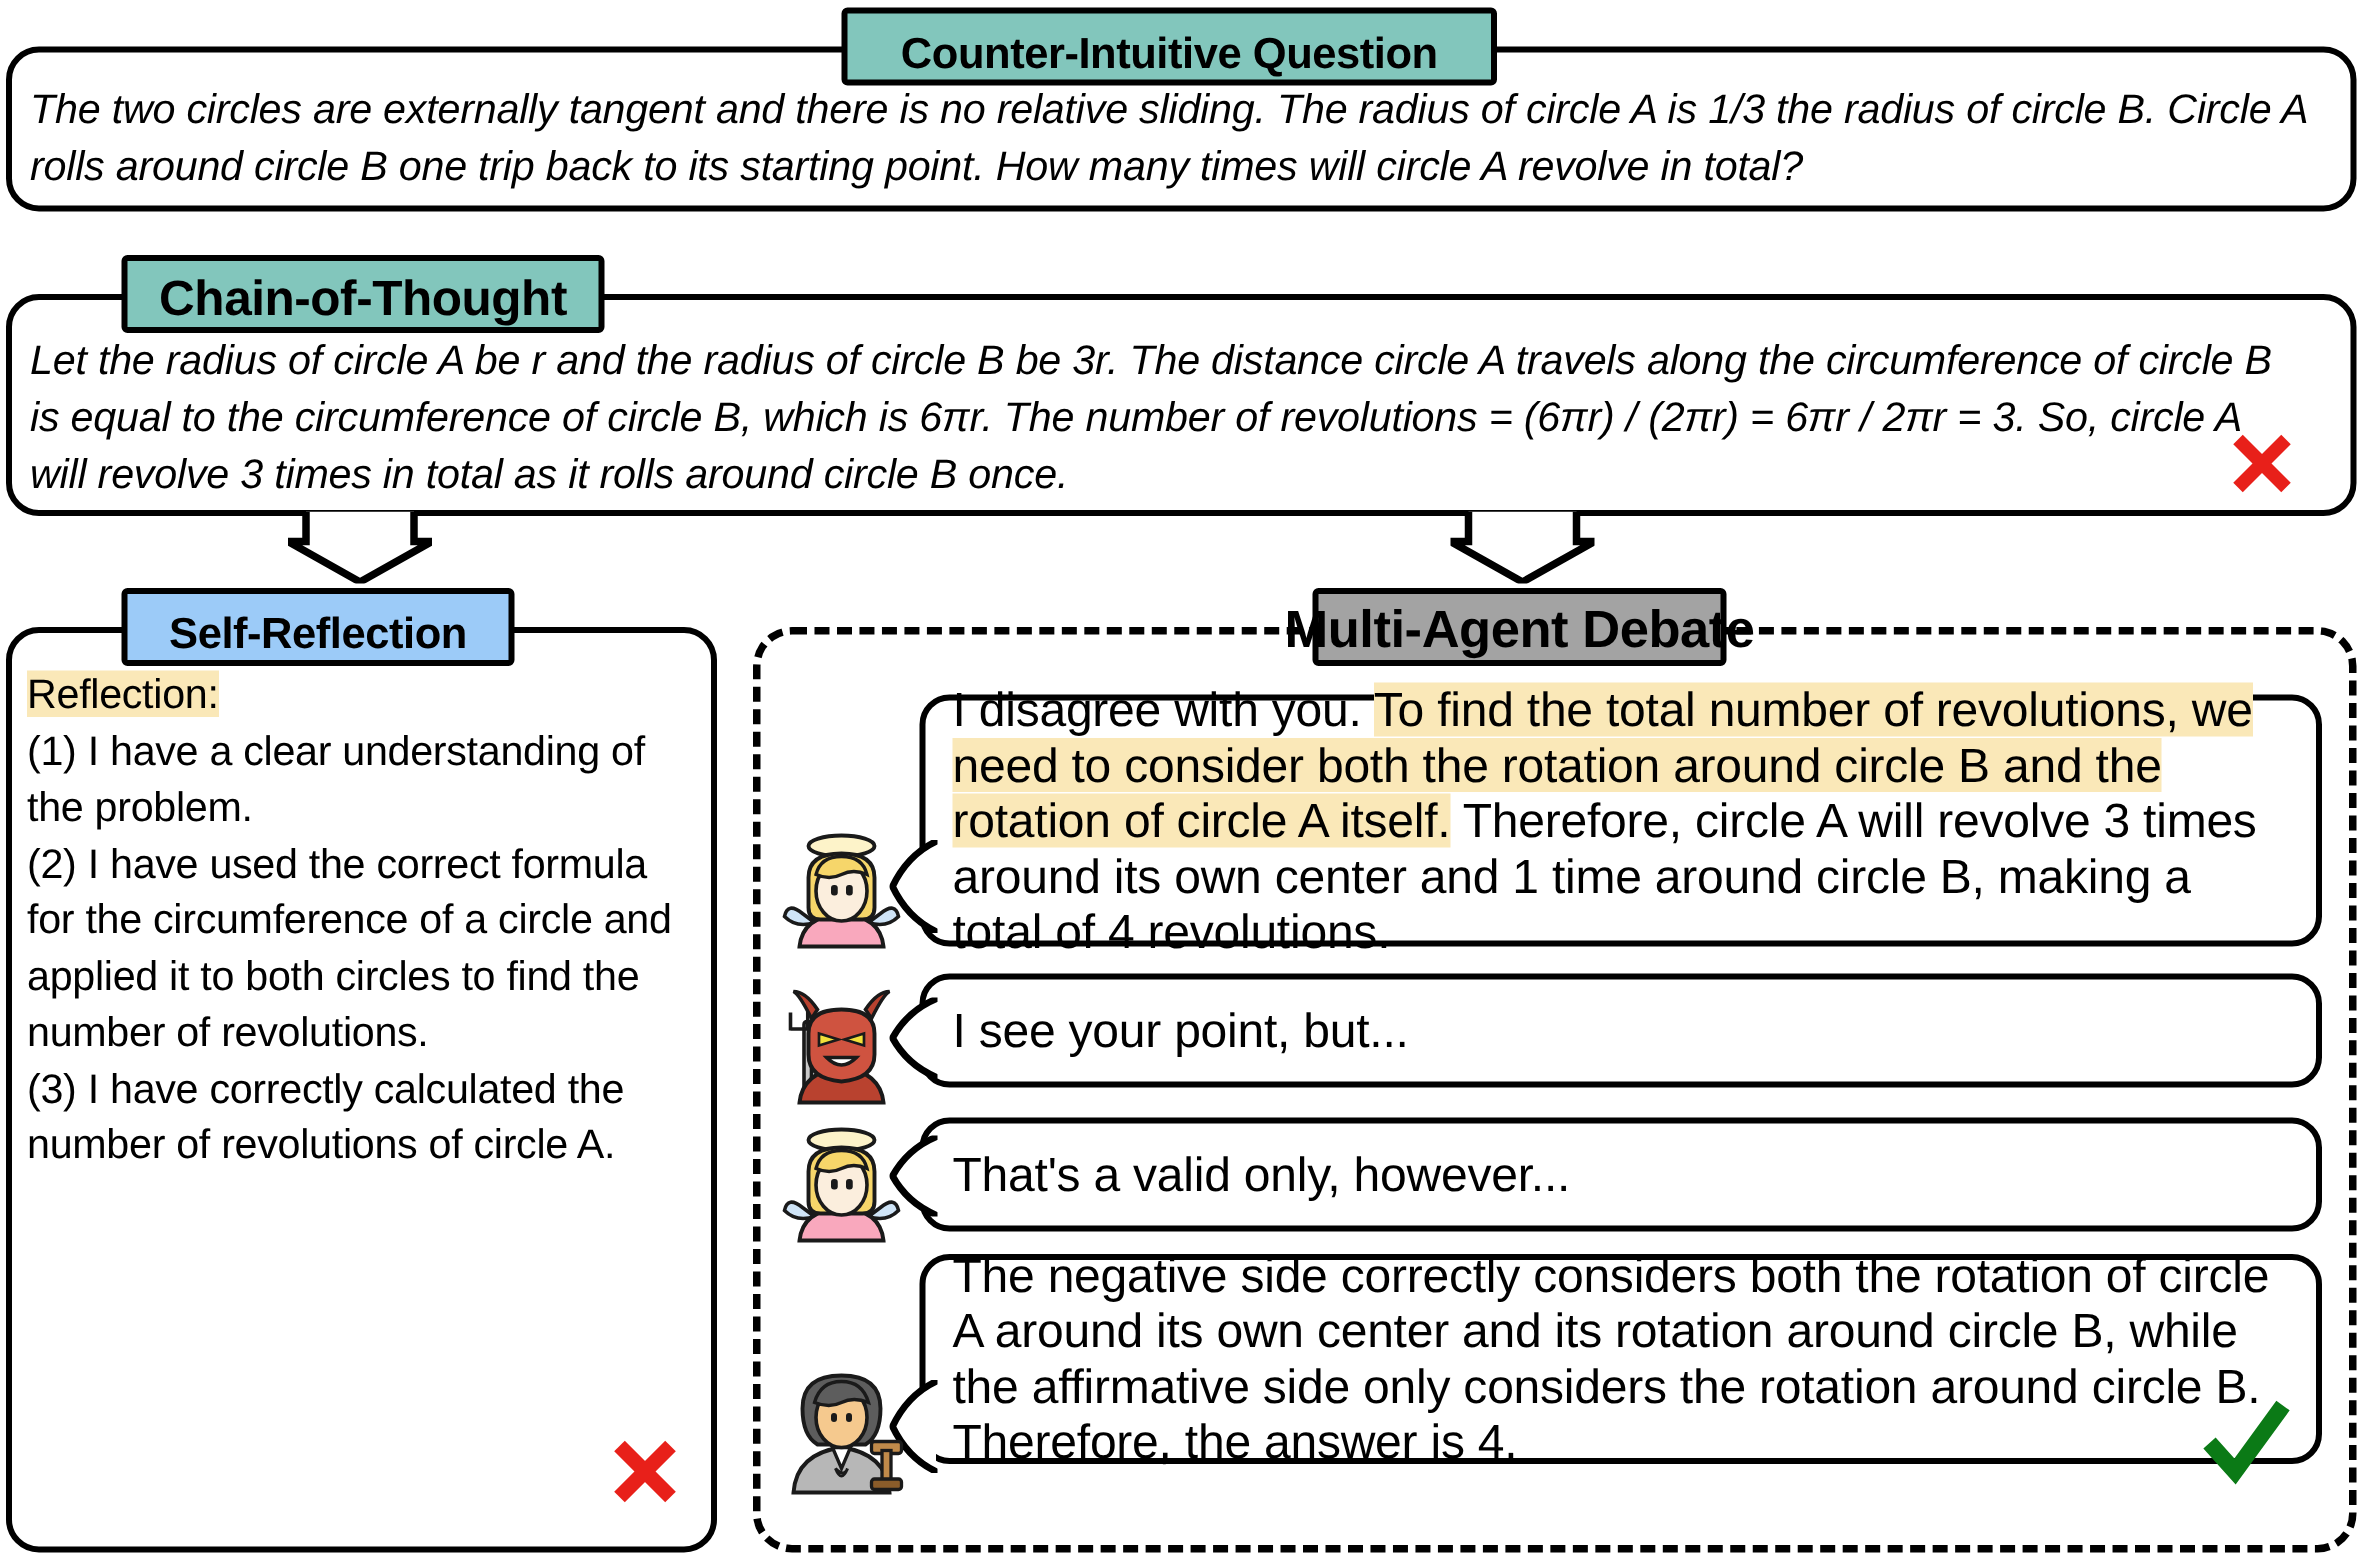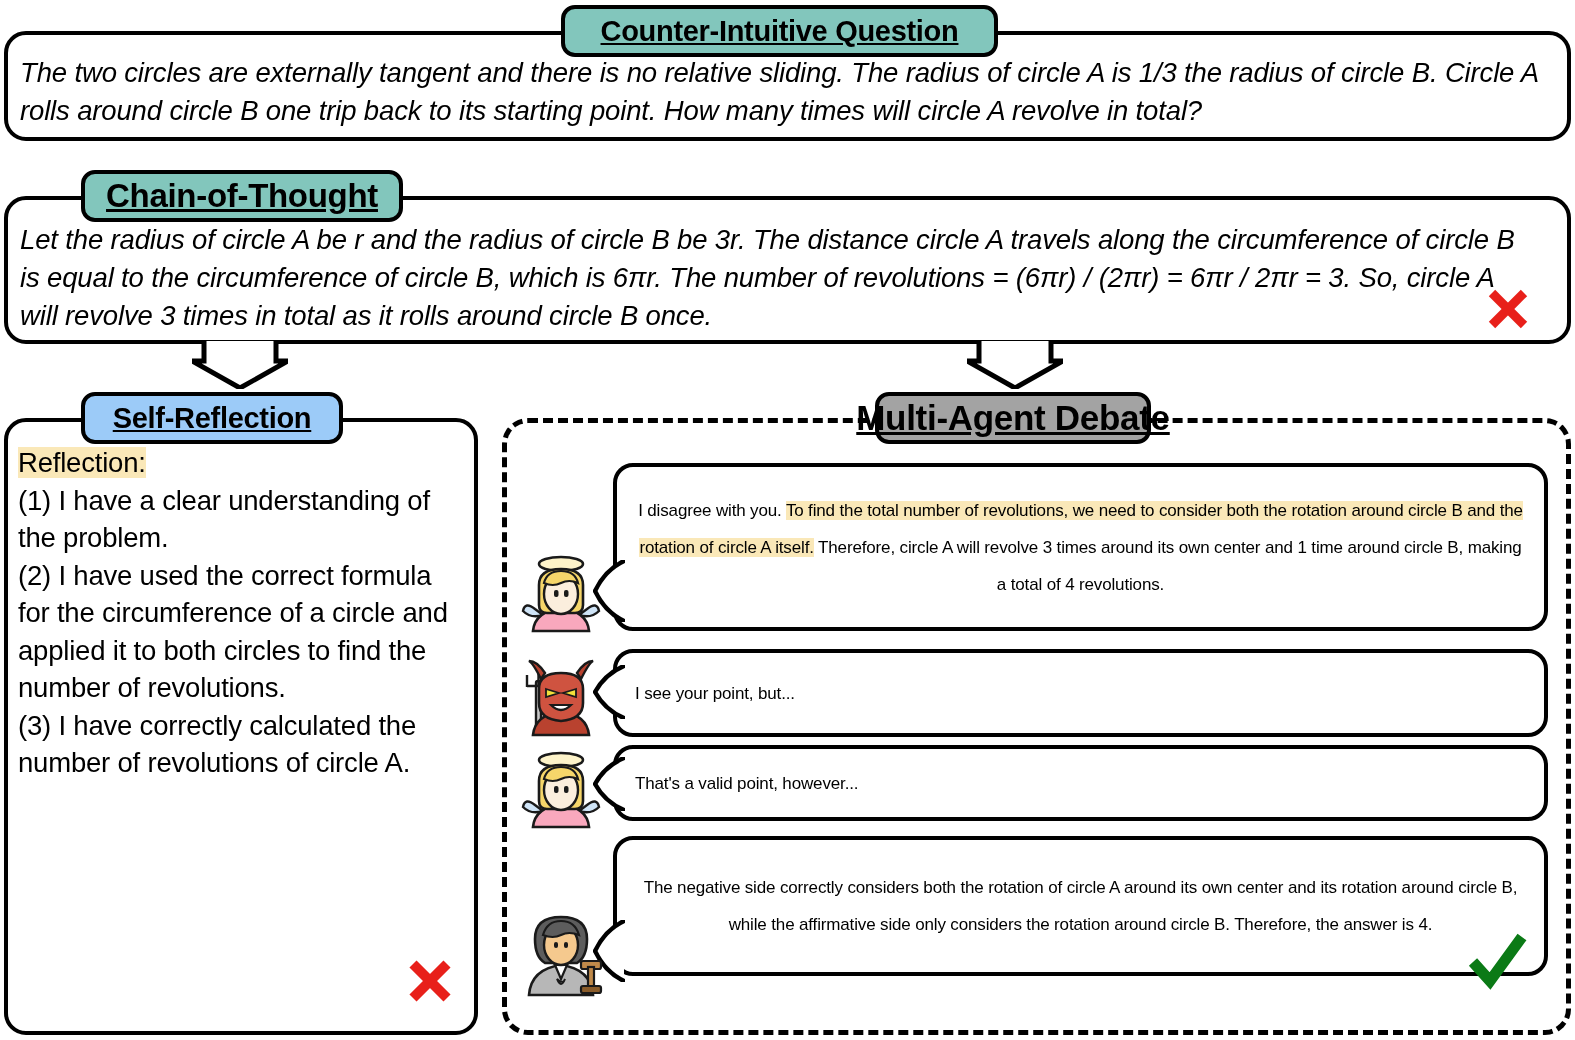--- a/index.html
+++ b/index.html
@@ -27,30 +27,29 @@
   .panel-dashed {
     border-style: dashed;
     border-width: 5px;
     border-radius: 26px;
   }
 
   
   .badge {
     position: absolute;
     border: 4px solid #000000;
-    border-radius: 14px;
+    border-radius: 4px;
     font-weight: bold;
     display: flex;
-    align-items: center;
+    align-items: flex-end;
     justify-content: center;
     box-sizing: border-box;
     z-index: 5;
     white-space: nowrap;
     letter-spacing: -0.3px;
-    text-decoration: underline;
   }
 
   
   .bodytext {
     font-size: 27.5px;
     line-height: 38px;
     letter-spacing: -0.15px;
     font-style: italic;
   }
   .hl { background: #fae8b8; margin-top: 48px; }
@@ -65,25 +64,24 @@
   .bubble {
     position: absolute;
     border: 4px solid #000000;
     border-radius: 20px;
     background: #ffffff;
     box-sizing: border-box;
     display: flex;
     align-items: center;
   }
   .bubble-inner {
-    font-size: 17px;
+    font-size: 32px;
     line-height: 37px;
     padding: 0 18px;
     letter-spacing: -0.15px;
-    text-align: center;
   }
   .tail {
     position: absolute;
     z-index: 6;
   }
   .avatar {
     position: absolute;
     z-index: 7;
   }
 
@@ -193,21 +191,21 @@
     <path d="M27 36 L40 40 L27 44 Z" fill="#f2e03a" stroke="#1a1a1a" stroke-width="1.8"></path>
     <path d="M57 36 L44 40 L57 44 Z" fill="#f2e03a" stroke="#1a1a1a" stroke-width="1.8"></path>
     <path d="M32 52 Q42 62 52 52 Z" fill="#ffffff" stroke="#1a1a1a" stroke-width="2.2"></path>
   </svg>
 </div>
 <div class="tail" style="left:593px; top:665px; width:32px; height:54px;">
   <svg width="32" height="54" viewBox="0 0 32 54" aria-hidden="true">
     <path d="M31 1 Q12 9 2 27 Q12 45 31 53" fill="#ffffff" stroke="#000000" stroke-width="4.5" stroke-linejoin="round" stroke-linecap="round"></path>
   </svg>
 </div>
-<div class="bubble" style="left:613px; top:649px; width:935px; height:88px;">
+<div class="bubble" style="left:613px; top:649px; width:935px; height:76px;">
   <div class="bubble-inner">I see your point, but...</div>
 </div>
 
 <div class="avatar" style="left:519px; top:745px; width:84px; height:84px;">
   <svg width="84" height="84" viewBox="0 0 84 84" aria-hidden="true">
     <ellipse cx="42" cy="15" rx="22" ry="7" fill="#fdf3c9" stroke="#1a1a1a" stroke-width="2.6"></ellipse>
     <path d="M16 60 Q6 52 4 62 Q12 70 24 66 Z" fill="#cfe4f7" stroke="#1a1a1a" stroke-width="2.4"></path>
     <path d="M68 60 Q78 52 80 62 Q72 70 60 66 Z" fill="#cfe4f7" stroke="#1a1a1a" stroke-width="2.4"></path>
     <path d="M14 82 Q16 62 42 60 Q68 62 70 82 Z" fill="#f9a8bd" stroke="#1a1a1a" stroke-width="2.6"></path>
     <path d="M20 36 Q20 20 42 20 Q64 20 64 36 L64 56 Q64 64 56 64 L28 64 Q20 64 20 56 Z" fill="#f6d66a" stroke="#1a1a1a" stroke-width="2.6"></path>
@@ -216,21 +214,21 @@
     <rect x="35" y="41" width="4.5" height="7" rx="2" fill="#1a1a1a"></rect>
     <rect x="45" y="41" width="4.5" height="7" rx="2" fill="#1a1a1a"></rect>
   </svg>
 </div>
 <div class="tail" style="left:593px; top:757px; width:32px; height:54px;">
   <svg width="32" height="54" viewBox="0 0 32 54" aria-hidden="true">
     <path d="M31 1 Q12 9 2 27 Q12 45 31 53" fill="#ffffff" stroke="#000000" stroke-width="4.5" stroke-linejoin="round" stroke-linecap="round"></path>
   </svg>
 </div>
 <div class="bubble" style="left:613px; top:745px; width:935px; height:76px;">
-  <div class="bubble-inner">That's a valid point, however...</div>
+  <div class="bubble-inner">That's a valid only, however...</div>
 </div>
 
 <div class="avatar" style="left:519px; top:905px; width:84px; height:92px;">
   <svg width="84" height="92" viewBox="0 0 84 92" aria-hidden="true">
     <path d="M10 90 Q12 64 42 60 Q72 64 74 90 Z" fill="#b7b7b7" stroke="#1a1a1a" stroke-width="2.6"></path>
     <path d="M36 60 L42 74 L48 60 Z" fill="#ffffff" stroke="#1a1a1a" stroke-width="2.2"></path>
     <path d="M38 74 Q42 84 46 74 Q44 80 38 74 Z" fill="#ffffff" stroke="#1a1a1a" stroke-width="2"></path>
     <path d="M16 34 Q16 12 42 12 Q68 12 68 34 Q68 52 58 58 L26 58 Q16 52 16 34 Z" fill="#5d5d5d" stroke="#1a1a1a" stroke-width="2.6"></path>
     <ellipse cx="42" cy="40" rx="17" ry="20" fill="#f5c98e" stroke="#1a1a1a" stroke-width="2.4"></ellipse>
     <path d="M24 30 Q28 16 42 16 Q56 16 60 30 Q50 26 42 30 Q34 34 24 30 Z" fill="#5d5d5d" stroke="#1a1a1a" stroke-width="2.2"></path>

